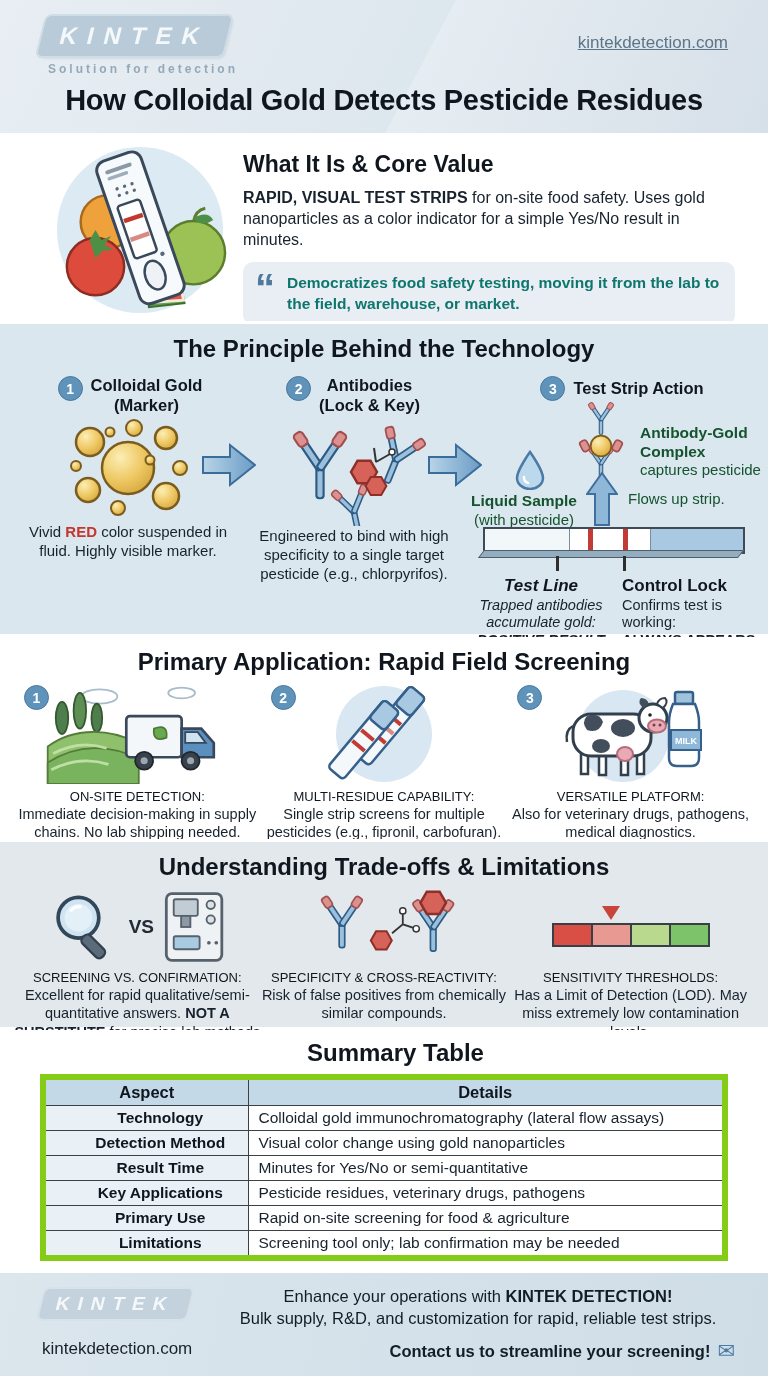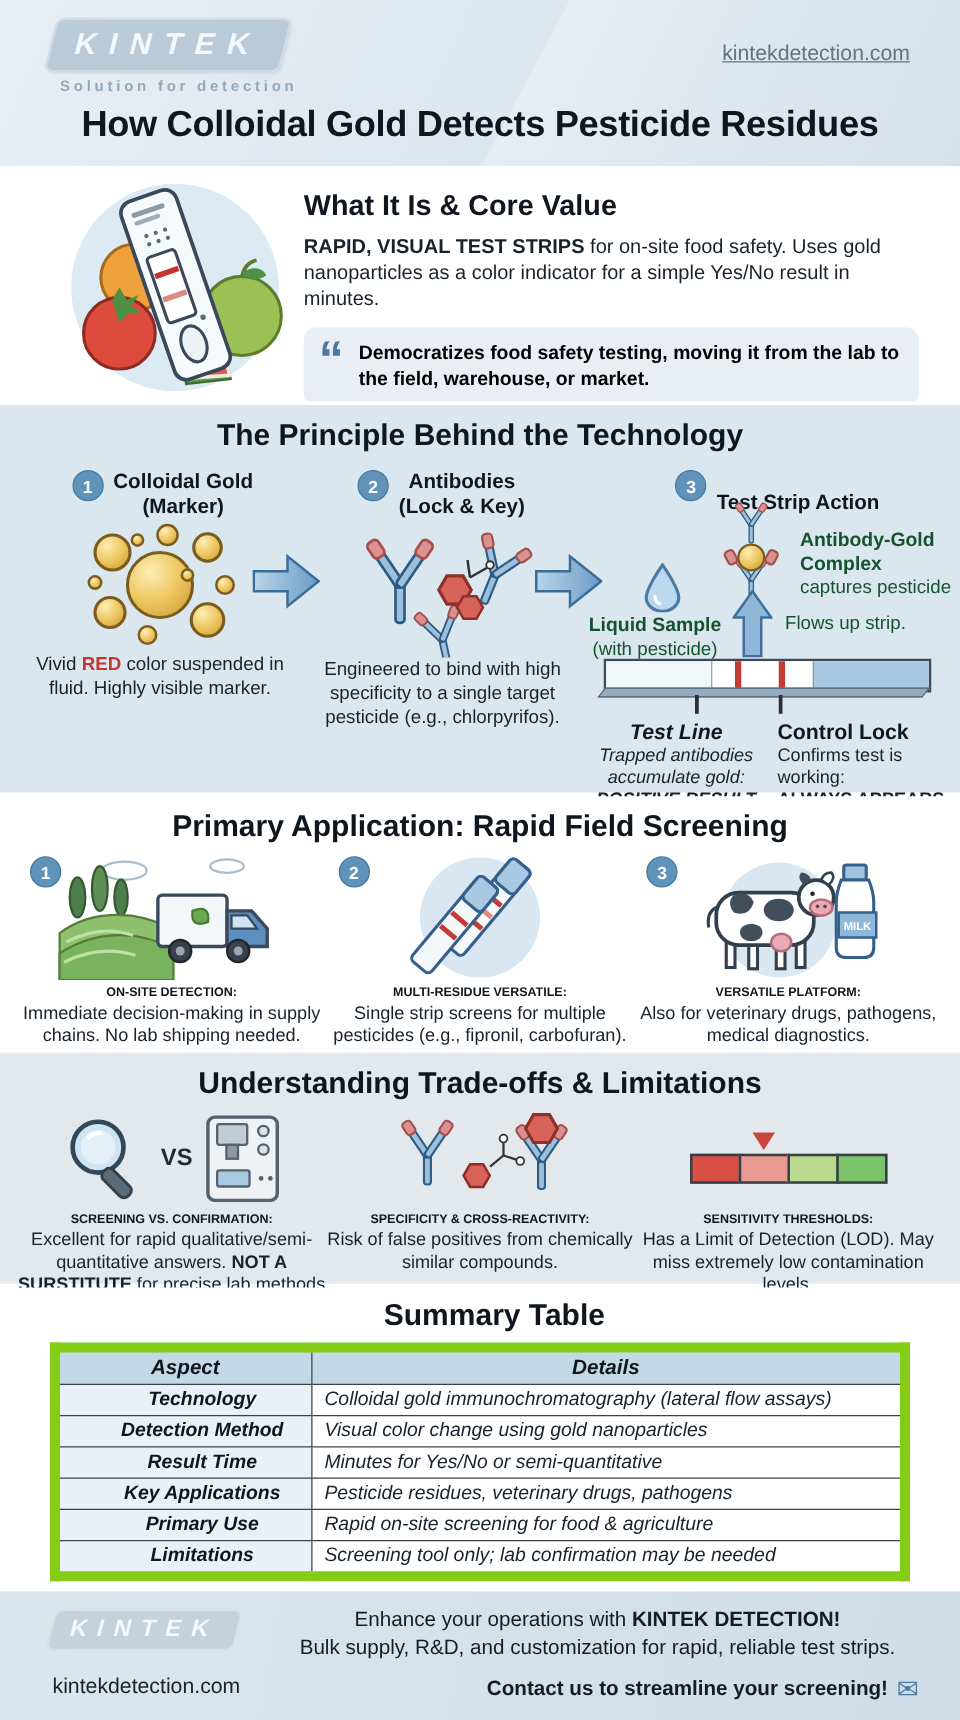--- a/index.html
+++ b/index.html
@@ -22,21 +22,21 @@
   .hdr-title { position:absolute; left:0; right:0; top:84px; text-align:center; font-size:29px; font-weight:800; color:#10161e; letter-spacing:-0.3px; }
 
   
   .sec1 { position:relative; height:188px; background:#ffffff; }
   .hero-ill { position:absolute; left:46px; top:8px; }
   .sec1-text { position:absolute; left:243px; top:18px; width:492px; }
   .sec1-h { font-size:23px; font-weight:800; color:#10161e; margin-bottom:10px; }
   .sec1-p { font-size:16px; line-height:1.3; color:#18222d; }
   .quote-box { position:relative; margin-top:12px; background:#e8eef3; border-radius:10px; padding:11px 14px 11px 44px; }
   .quote-mark { position:absolute; left:12px; top:6px; font-size:40px; line-height:1; color:#4f7a9e; font-weight:bold; }
-  .quote-text { font-size:15.5px; font-weight:bold; line-height:1.3; color:#000000; }
+  .quote-text { font-size:15.5px; font-weight:bold; line-height:1.3; color:#0f766e; }
 
   
   .sec2 { position:relative; height:316px; background:#dbe7ef; border-top:3px solid #fff; border-bottom:3px solid #fff; }
   .sec2-h { position:absolute; top:11px; left:0; right:0; text-align:center; font-size:24px; font-weight:800; color:#10161e; }
   .badge { width:25px; height:25px; border-radius:50%; background:#6093ba; border:1.5px solid #47789f;
     color:#fff; font-weight:bold; font-size:14px; display:flex; align-items:center; justify-content:center; flex:0 0 auto; }
   .step-head { position:absolute; display:flex; gap:8px; align-items:flex-start; }
   .step-title { font-size:16.5px; font-weight:800; color:#10161e; line-height:1.2; text-align:center; }
   .s2-desc { position:absolute; text-align:center; font-size:15px; line-height:1.28; color:#18222d; }
   .red-word { color:#c4372e; font-weight:bold; }
@@ -60,34 +60,34 @@
   .cols-sec { position:relative; background:#fff; }
   .sec3 { height:202px; }
   .sec4 { height:191px; background:#e2e8ec; border-top:3px solid #fff; border-bottom:3px solid #fff; }
   .cols-h { position:absolute; top:11px; left:0; right:0; text-align:center; font-size:24px; font-weight:800; color:#10161e; }
   .col3wrap { position:absolute; top:46px; left:14px; right:14px; display:flex; }
   .colitem { position:relative; width:33.33%; display:flex; flex-direction:column; align-items:center; }
   .colitem .badge { position:absolute; left:10px; top:2px; }
   .icon-zone { height:102px; display:flex; align-items:center; justify-content:center; }
   .icon-zone4 { height:78px; display:flex; align-items:center; justify-content:center; }
   .cap { text-align:center; margin-top:4px; }
-  .cap-t { font-size:10px; font-weight:700; color:#10161e; line-height:1.25; }
+  .cap-t { font-size:13px; font-weight:400; color:#10161e; line-height:1.25; }
   .cap-d { font-size:14.5px; line-height:1.25; color:#18222d; }
   .vs-row { display:flex; align-items:center; gap:8px; }
   .vs-lab { font-size:19px; font-weight:800; color:#222b34; }
   .sens-bar { position:relative; width:158px; height:24px; margin-top:16px; }
   .sens-seg { position:absolute; top:0; height:24px; border:2px solid #383f46; }
   .sens-tri { position:absolute; top:-17px; width:0; height:0; border-left:9px solid transparent; border-right:9px solid transparent; border-top:14px solid #c9453c; }
 
   
   .sec5 { position:relative; height:240px; background:#fff; }
   .sec5-h { position:absolute; top:9px; left:0; right:0; text-align:center; font-size:24px; font-weight:800; color:#10161e;margin-left:23px; }
   table.sum { position:absolute; left:40px; top:44px; width:688px; border-collapse:collapse; }
   table.sum th, table.sum td { border:1.5px solid #3a4248; font-size:15.5px; padding:3px 10px; height:25px; }
-  table.sum { border:8px solid #84cc16;font-style:italic; }
+  table.sum { border:6px solid #84cc16; }
   table.sum thead th { background:#c3d9e8; font-size:16.5px; font-weight:800; text-align:center; color:#10161e; }
   table.sum tbody th { background:#eaf1f6; font-weight:800; text-align:center; width:205px; color:#10161e;padding-left:37px; }
   table.sum tbody td { background:#fff; text-align:left; color:#18222d; }
 
   
   .ftr { position:relative; height:106px; background:linear-gradient(100deg,#dbe6ed 0%,#cfdde7 100%); border-top:3px solid #fff; }
   .ftr .logo-badge { background:#c3d2dd; box-shadow:0 0 0 2px #d6e1e9; padding:4px 14px; }
   .ftr .logo-badge .logo-txt { font-size:19px; letter-spacing:8px; }
   .ftr-logo { position:absolute; left:42px; top:16px; }
   .ftr-site { position:absolute; left:42px; top:66px; font-size:17px; color:#18222d; }
@@ -233,21 +233,21 @@
       </svg>
     </div>
     <div class="s2-desc" style="left:248px; top:202px; width:212px;">Engineered to bind with high specificity to a single target pesticide (e.g., chlorpyrifos).</div>
 
     <svg class="flow-arrow" style="left:428px; top:118px;" width="54" height="46" viewBox="0 0 54 46">
       <polygon points="1,15 28,15 28,3 53,23 28,43 28,31 1,31" fill="url(#arrG)" stroke="#3a6d99" stroke-width="2"></polygon>
     </svg>
 
     <div class="step-head" style="left:512px; top:52px; width:220px; justify-content:center;">
       <div class="badge">3</div>
-      <div class="step-title" style="margin-top:17px;">Test Strip Action</div>
+      <div class="step-title" style="margin-top:3px;">Test Strip Action</div>
     </div>
 
     <div class="abs" style="left:570px; top:76px;">
       <svg width="62" height="92" viewBox="0 0 90 132">
         <use href="#ab" transform="translate(45,28) scale(0.5)"></use>
         <use href="#ab" transform="translate(45,92) scale(0.5)"></use>
         <circle cx="45" cy="66" r="15" fill="url(#goldG)" stroke="#7a5c1f" stroke-width="2.5"></circle>
         <rect x="16" y="58" width="11" height="16" rx="4" transform="rotate(-28 21 66)" fill="#dc9191" stroke="#a34f4f" stroke-width="2.5"></rect>
         <rect x="63" y="58" width="11" height="16" rx="4" transform="rotate(28 69 66)" fill="#dc9191" stroke="#a34f4f" stroke-width="2.5"></rect>
       </svg>
@@ -342,21 +342,21 @@
             </g>
             <g transform="translate(-26,14) rotate(40 60 50)">
               <rect x="49" y="-4" width="20" height="88" rx="4" fill="#f4f8fb" stroke="#35608c" stroke-width="2.5"></rect>
               <rect x="49" y="-4" width="20" height="24" rx="4" fill="#a9c9e2" stroke="#35608c" stroke-width="2.5"></rect>
               <rect x="51" y="32" width="16" height="4" fill="#c23b35"></rect>
               <rect x="51" y="46" width="16" height="4" fill="#c23b35"></rect>
             </g>
           </svg>
         </div>
         <div class="cap">
-          <div class="cap-t">MULTI-RESIDUE VERSATILE:</div>
+          <div class="cap-t">MULTI-RESIDUE CAPABILITY:</div>
           <div class="cap-d">Single strip screens for multiple pesticides (e.g., fipronil, carbofuran).</div>
         </div>
       </div>
 
       <div class="colitem">
         <div class="badge">3</div>
         <div class="icon-zone">
           <svg width="160" height="100" viewBox="0 0 160 100">
             <circle cx="72" cy="52" r="46" fill="#d9e7f2"></circle>
             <rect x="30" y="64" width="7" height="26" fill="#fff" stroke="#32404e" stroke-width="2.5"></rect>

